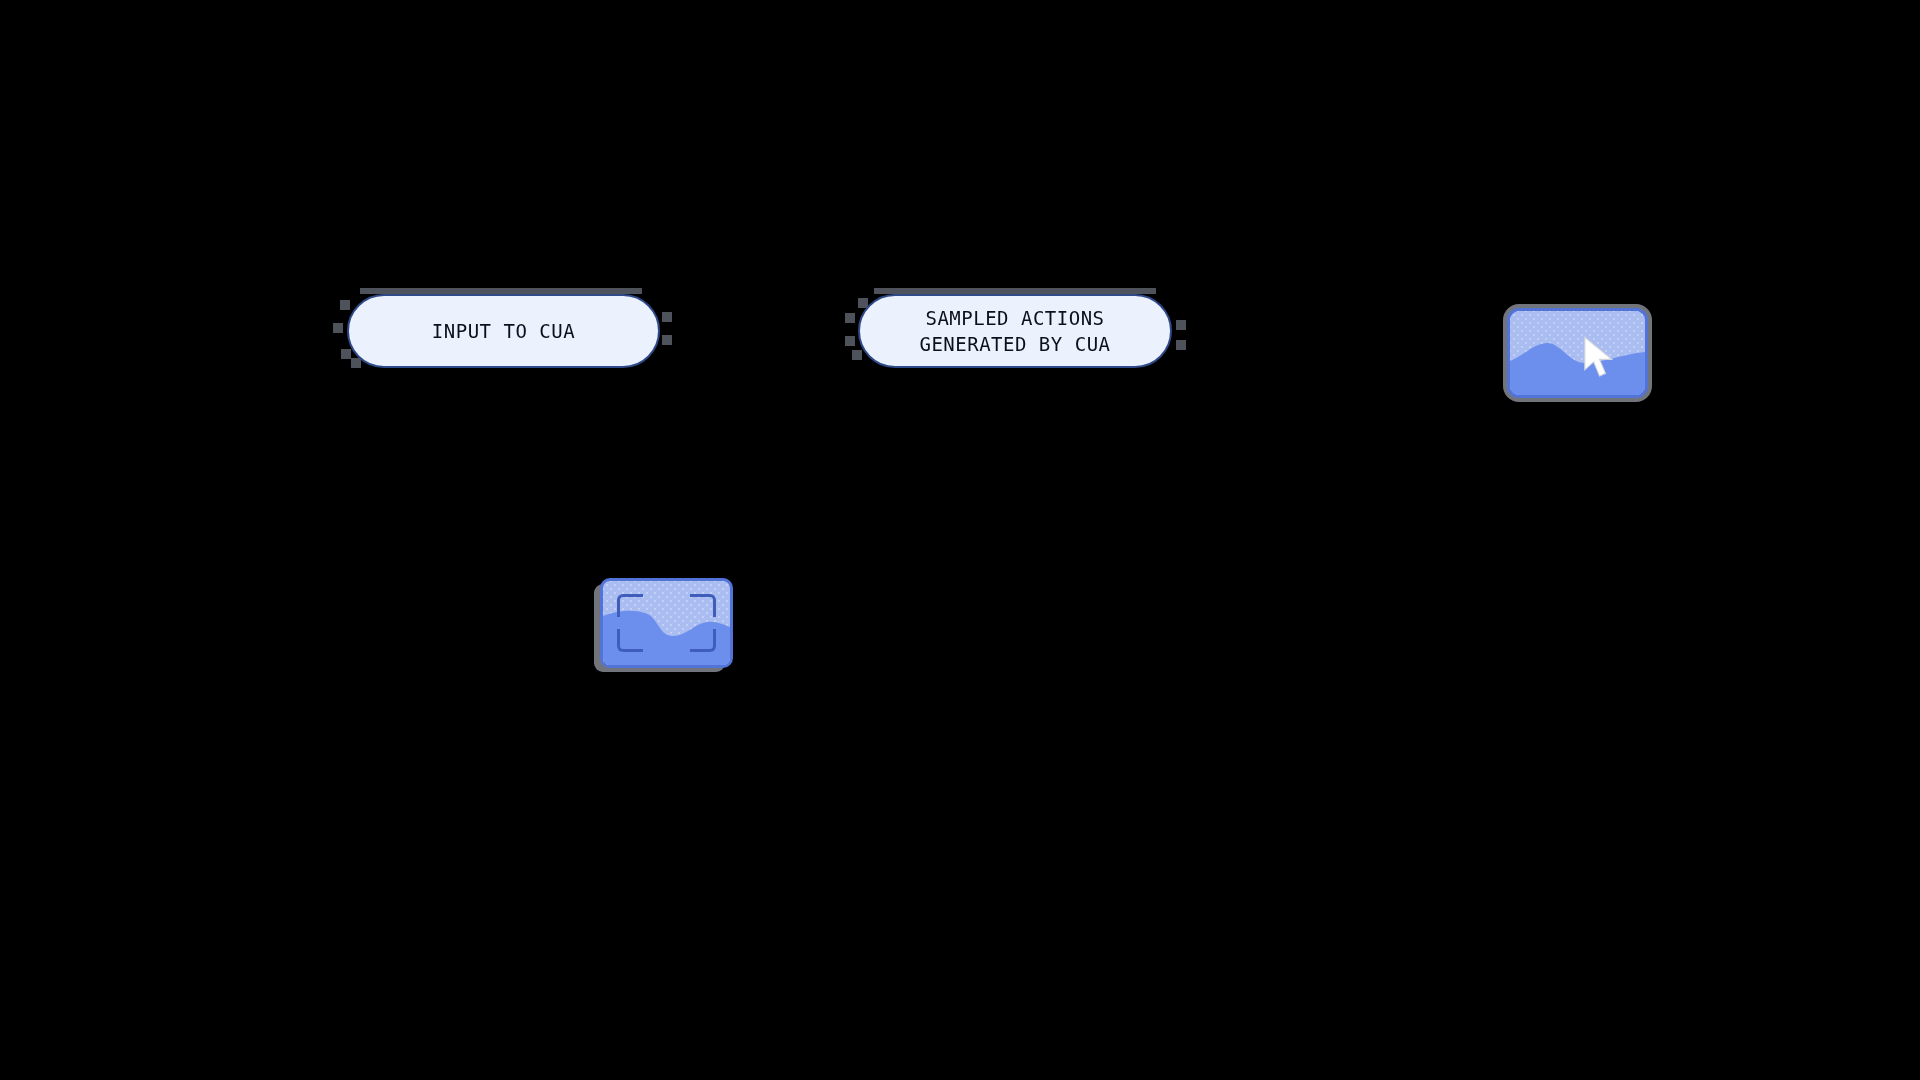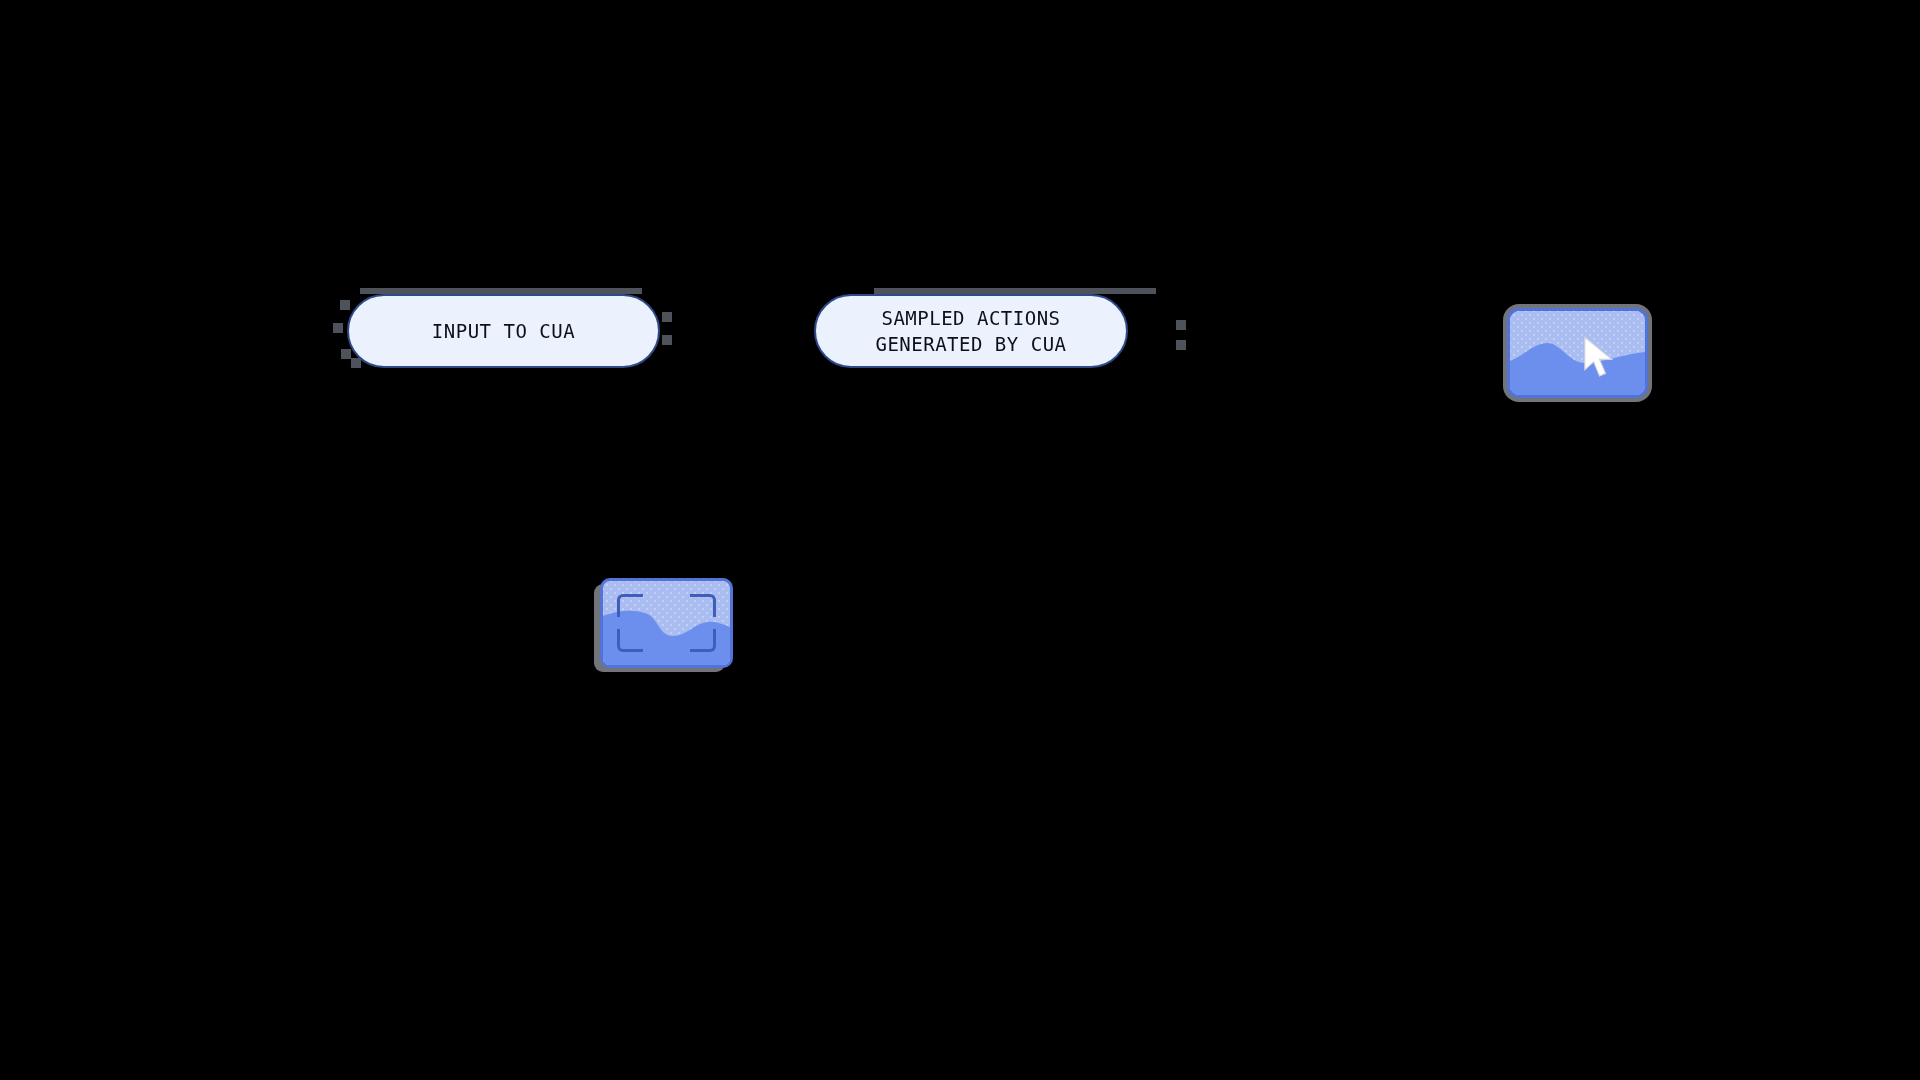--- a/index.html
+++ b/index.html
@@ -11,21 +11,21 @@
   
   .pill{
     position:absolute;height:74px;border-radius:37px;box-sizing:border-box;
     background:var(--pill-fill,#ecf2fd);
     border:2px solid var(--pill-border,#2e4a88);
     display:flex;flex-direction:column;align-items:center;justify-content:center;
     color:var(--pill-text,#0c101b);
     font-size:19px;line-height:26px;letter-spacing:.5px;white-space:nowrap;
   }
   #pill-input{left:347px;top:294px;width:313px;}
-  #pill-actions{left:814px;top:294px;width:314px;}
+  #pill-actions{left:858px;top:294px;width:314px;}
   
   .px{position:absolute;background:var(--pixel-gray,#4e525a);}
   .bar{height:6px;}
   .sq{width:10px;height:10px;}
   
   .thumb{
     position:absolute;box-sizing:border-box;overflow:hidden;
     background:var(--icon-fill,#a9bdf1);
     border:3px solid var(--icon-border,#5274d8);
   }

